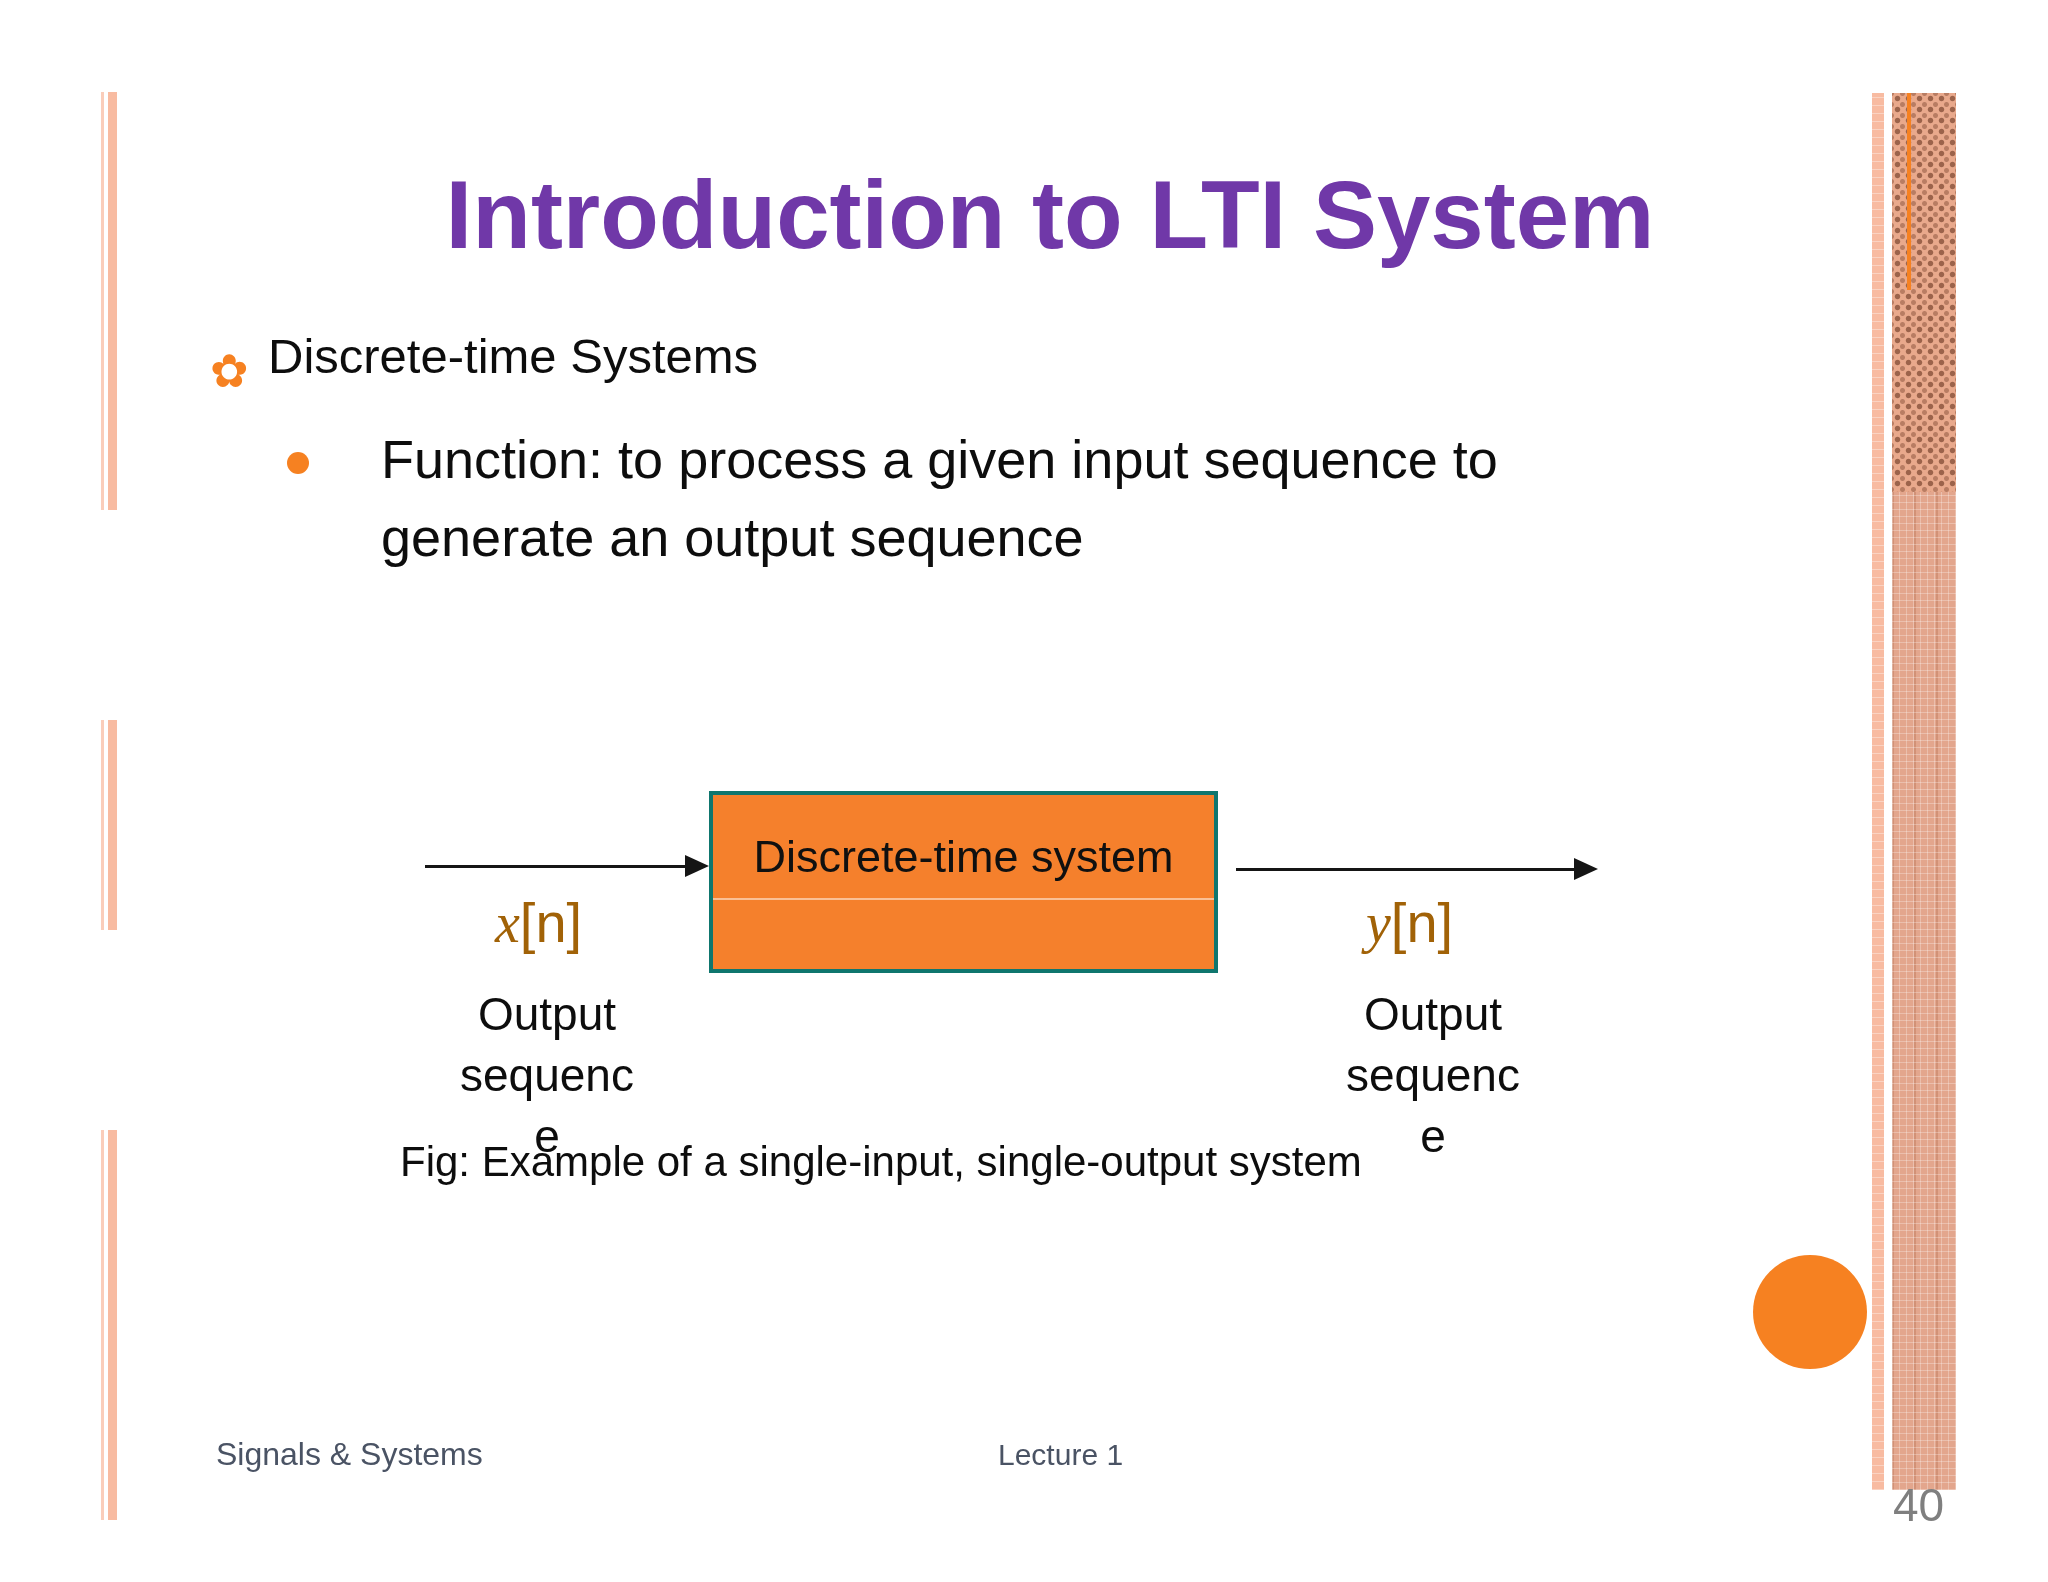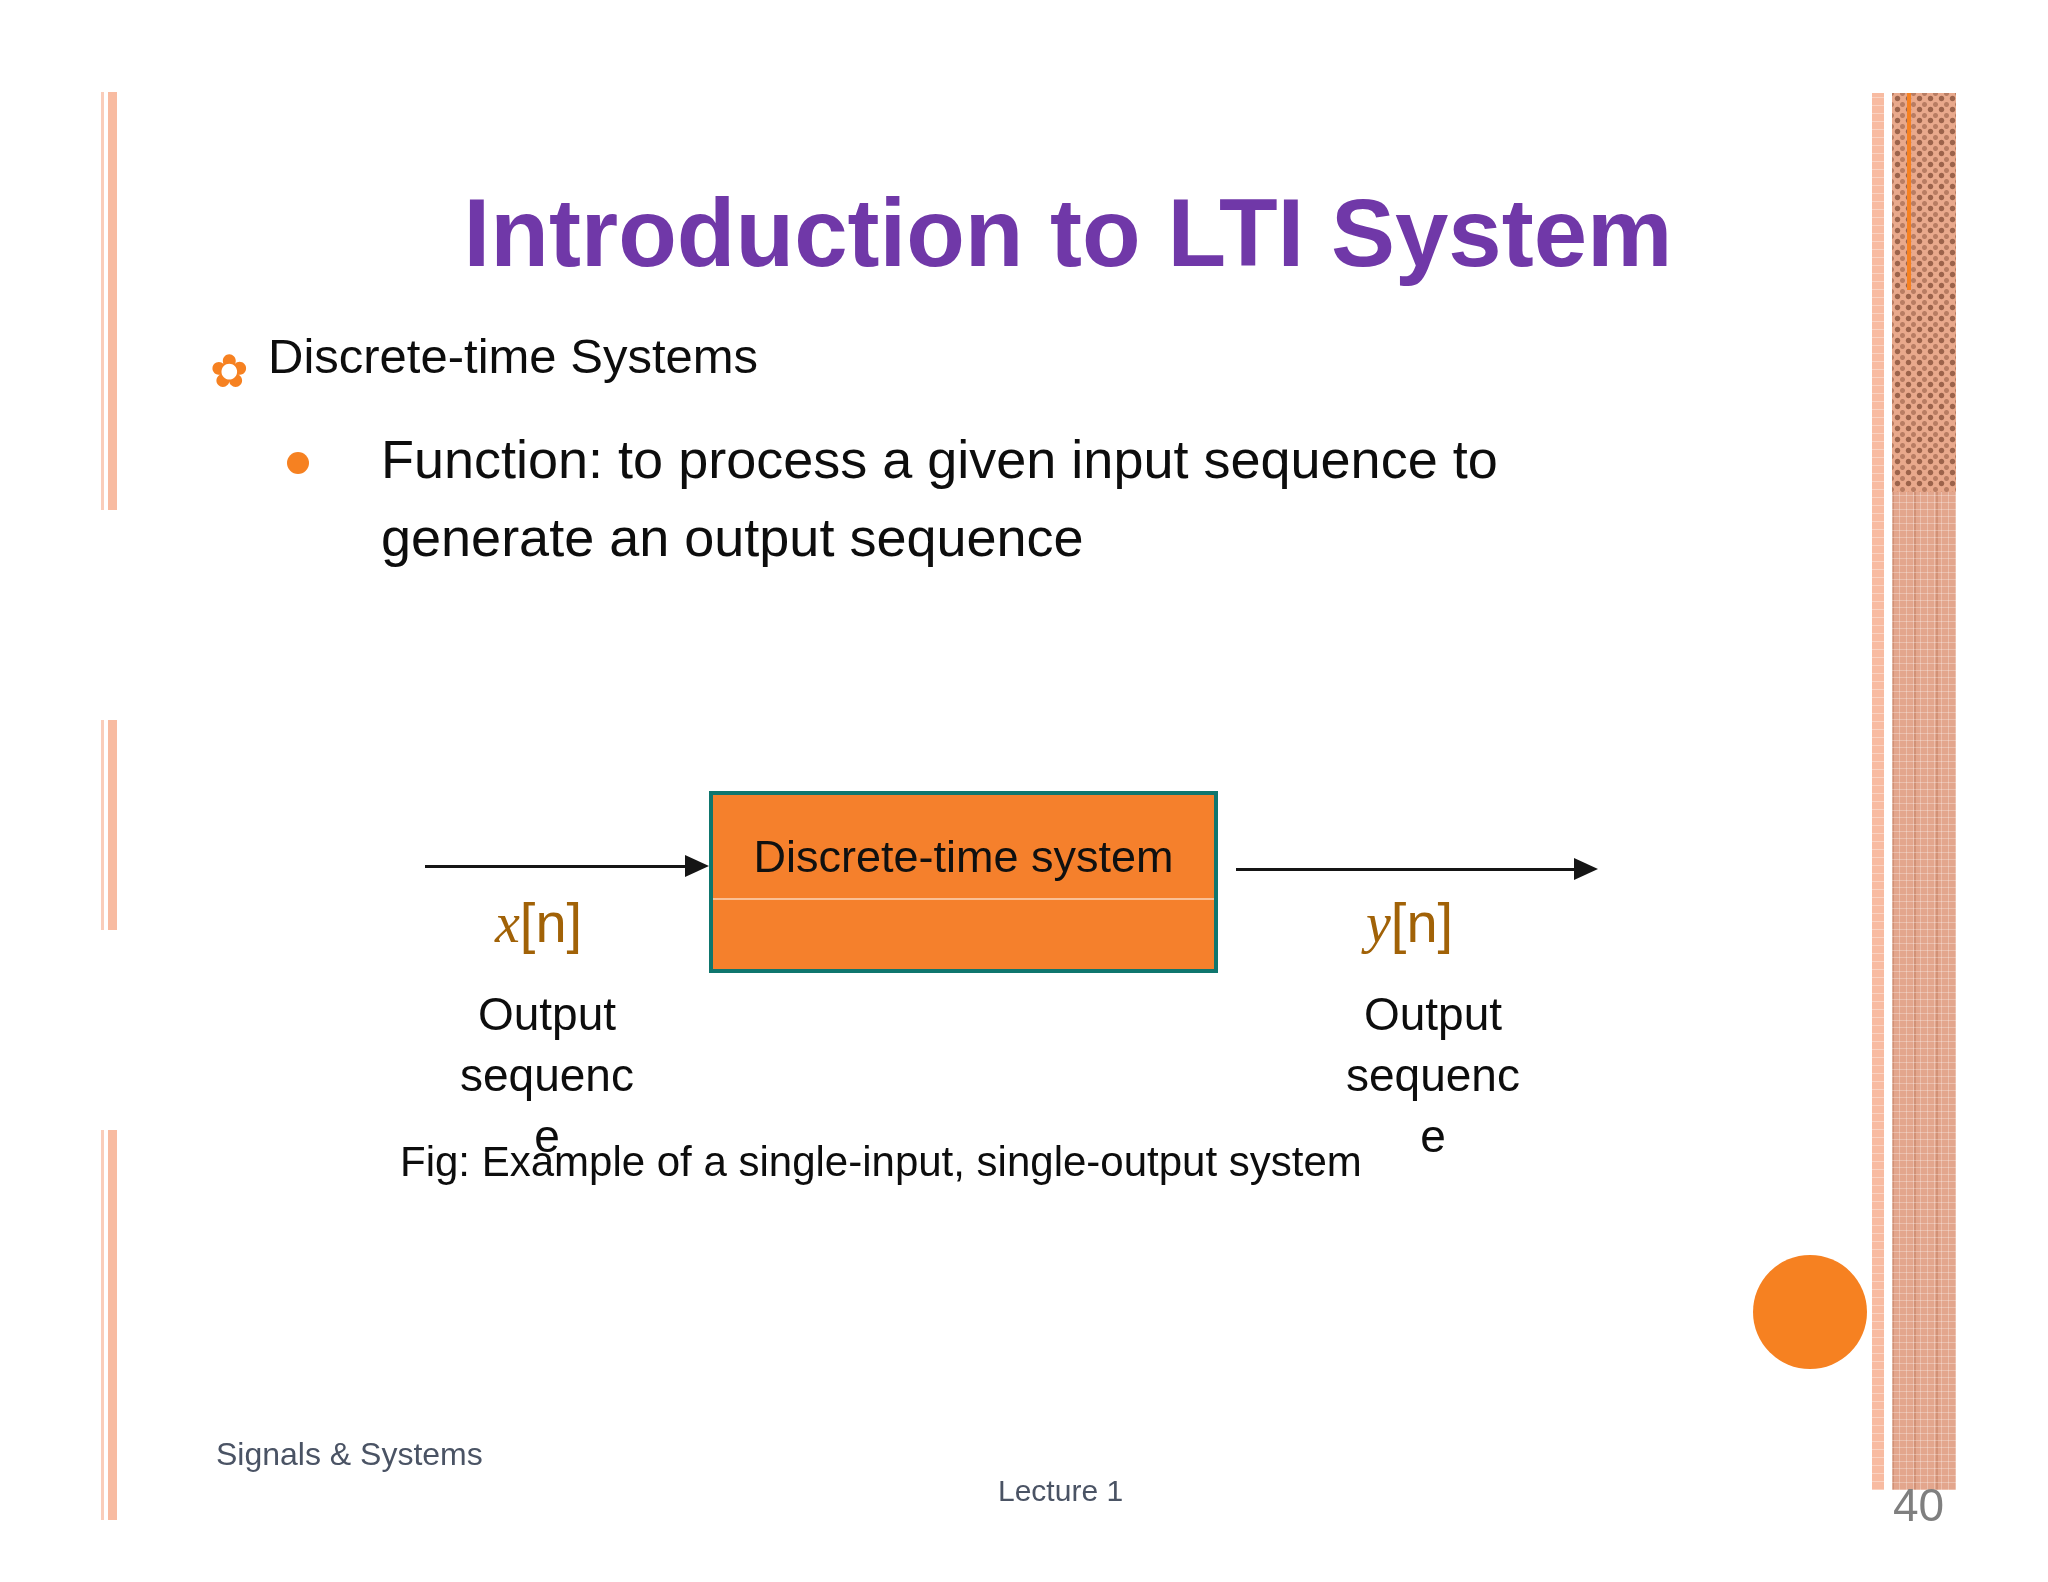--- a/index.html
+++ b/index.html
@@ -86,38 +86,38 @@
   .sig-x{ left:495px; top:890px;}
   .sig-y{ left:1366px; top:890px;}
   .io-label{ width:214px; text-align:center; font-size:46px; line-height:61px;}
   .io-left{ left:440px; top:984px;}
   .io-right{ left:1326px; top:984px;}
   .io-line{display:block;}
   .caption{ left:400px; top:1138px; font-size:42px;}
 
   
   .footer-left{ left:216px; top:1436px; font-size:32px; color:var(--footer_gray,#4A5364);}
-  .footer-center{ left:998px; top:1438px; font-size:30px; color:var(--footer_gray,#4A5364);margin-top:36px;}
+  .footer-center{ left:998px; top:1438px; font-size:30px; color:var(--footer_gray,#4A5364);}
   .page-num{ left:1893px; top:1478px; font-size:46px; color:var(--page_gray,#7F7F7F);}
 </style>
 </head>
 <body>
 
 <div class="slide">
 
   <div class="abs left-stripe ls1"></div>
   <div class="abs left-stripe ls2"></div>
   <div class="abs left-stripe ls3"></div>
   <div class="abs right-thin"></div>
   <div class="abs right-band-top"></div>
   <div class="abs right-band-bottom"></div>
   <div class="abs accent-line"></div>
   <div class="abs orange-circle"></div>
 
-  <h1 class="abs title" style="margin:18px;">Introduction to LTI System</h1>
+  <h1 class="abs title" style="margin:0;">Introduction to LTI System</h1>
 
   <span class="abs flower">✿</span>
   <div class="abs bullet-main">Discrete-time Systems</div>
 
   <div class="abs sub-dot"></div>
   <div class="abs sub-text">
     <span class="io-line">Function: to process a given input sequence to</span>
     <span class="io-line">generate an output sequence</span>
   </div>
 

